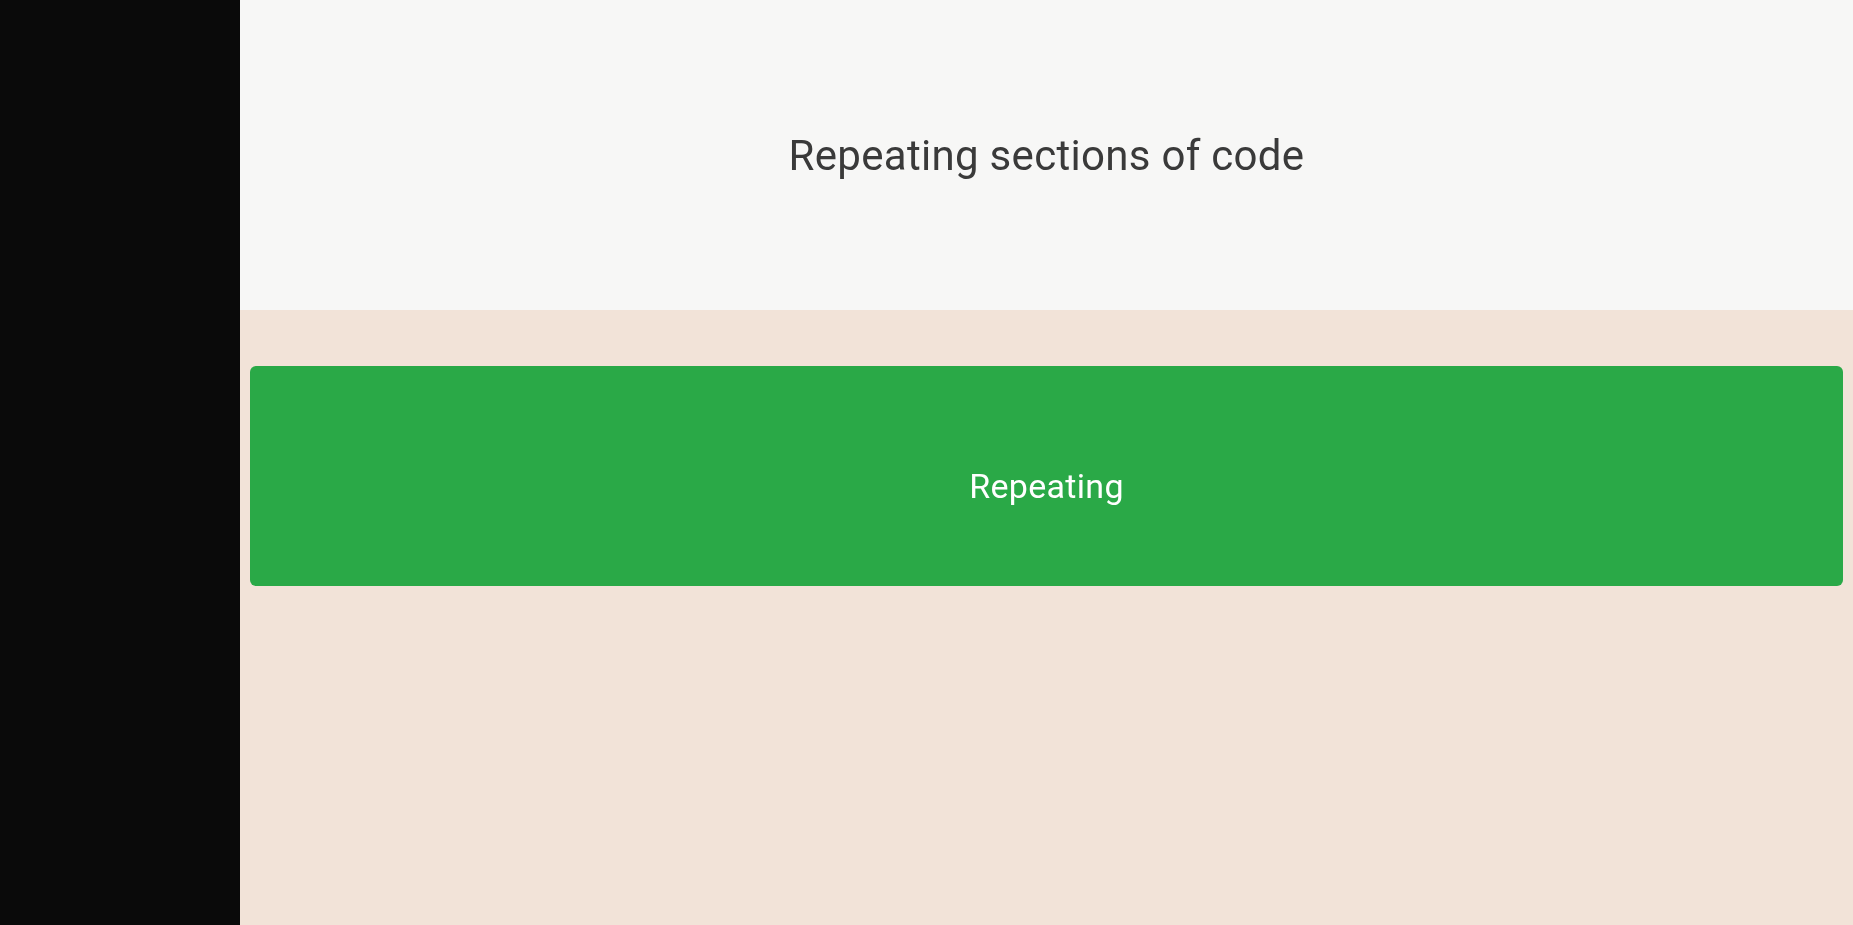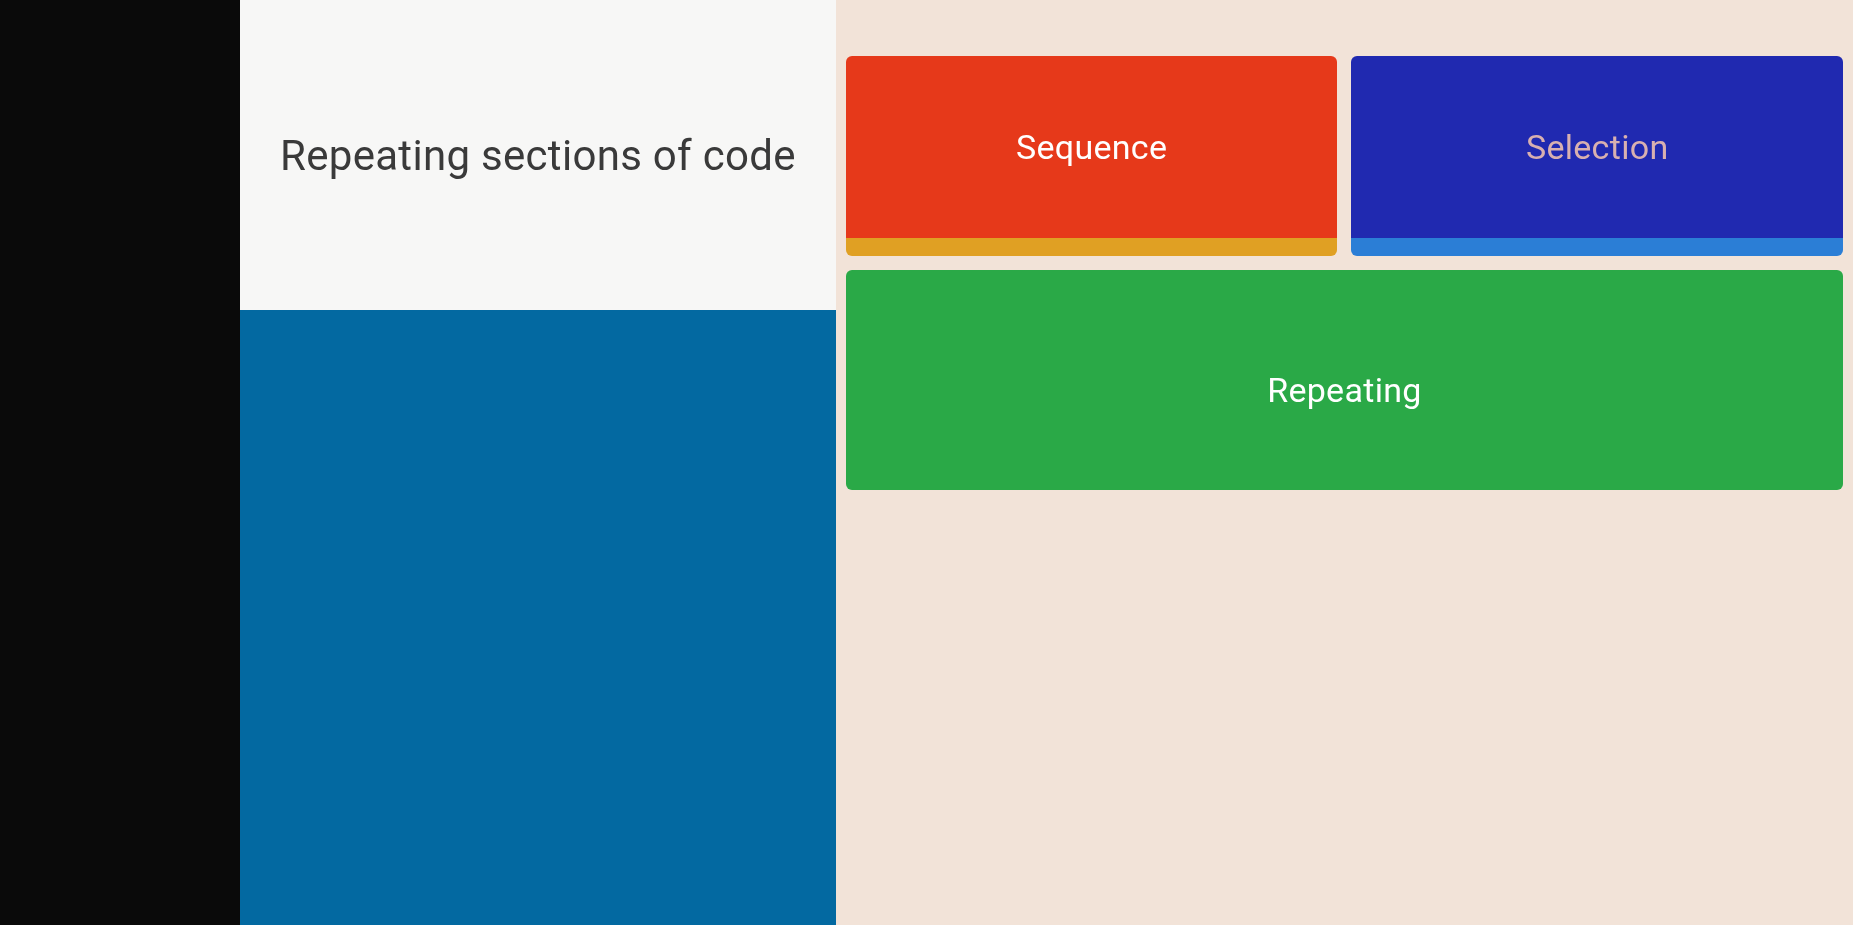--- a/index.html
+++ b/index.html
@@ -19,22 +19,23 @@
     
     .bezel-left {
       width: 240px;
       height: 100%;
       background: #0a0a0a;
     }
     
     .screen {
       flex: 1;
       height: 100%;
-      background: #0369a1;
+      background: #d946ef;
       display: flex;
+      flex-direction: column;
       position: relative;
     }
     
     .question-area {
       height: 310px;
       background: #f7f7f6;
       display: flex;
       align-items: center;
       justify-content: center;
       padding: 20px 40px;
@@ -111,31 +112,20 @@
 <div class="bezel-left"></div>
 
 <div class="screen">
 
   <div class="question-area">
     <h1 class="question-text">Repeating sections of code</h1>
   </div>
 
   <div class="answers-band">
 
-    <div class="answers-row">
-
-      <div class="answer-card red">
-        <span class="answer-label">Sequence</span>
-      </div>
-
-      <div class="answer-card blue">
-        <span class="answer-label">Selection</span>
-      </div>
-
-    </div>
 
     <div class="answers-row">
 
       <div class="answer-card green">
         <span class="answer-label">Repeating</span>
       </div>
 
     </div>
 
   </div>

